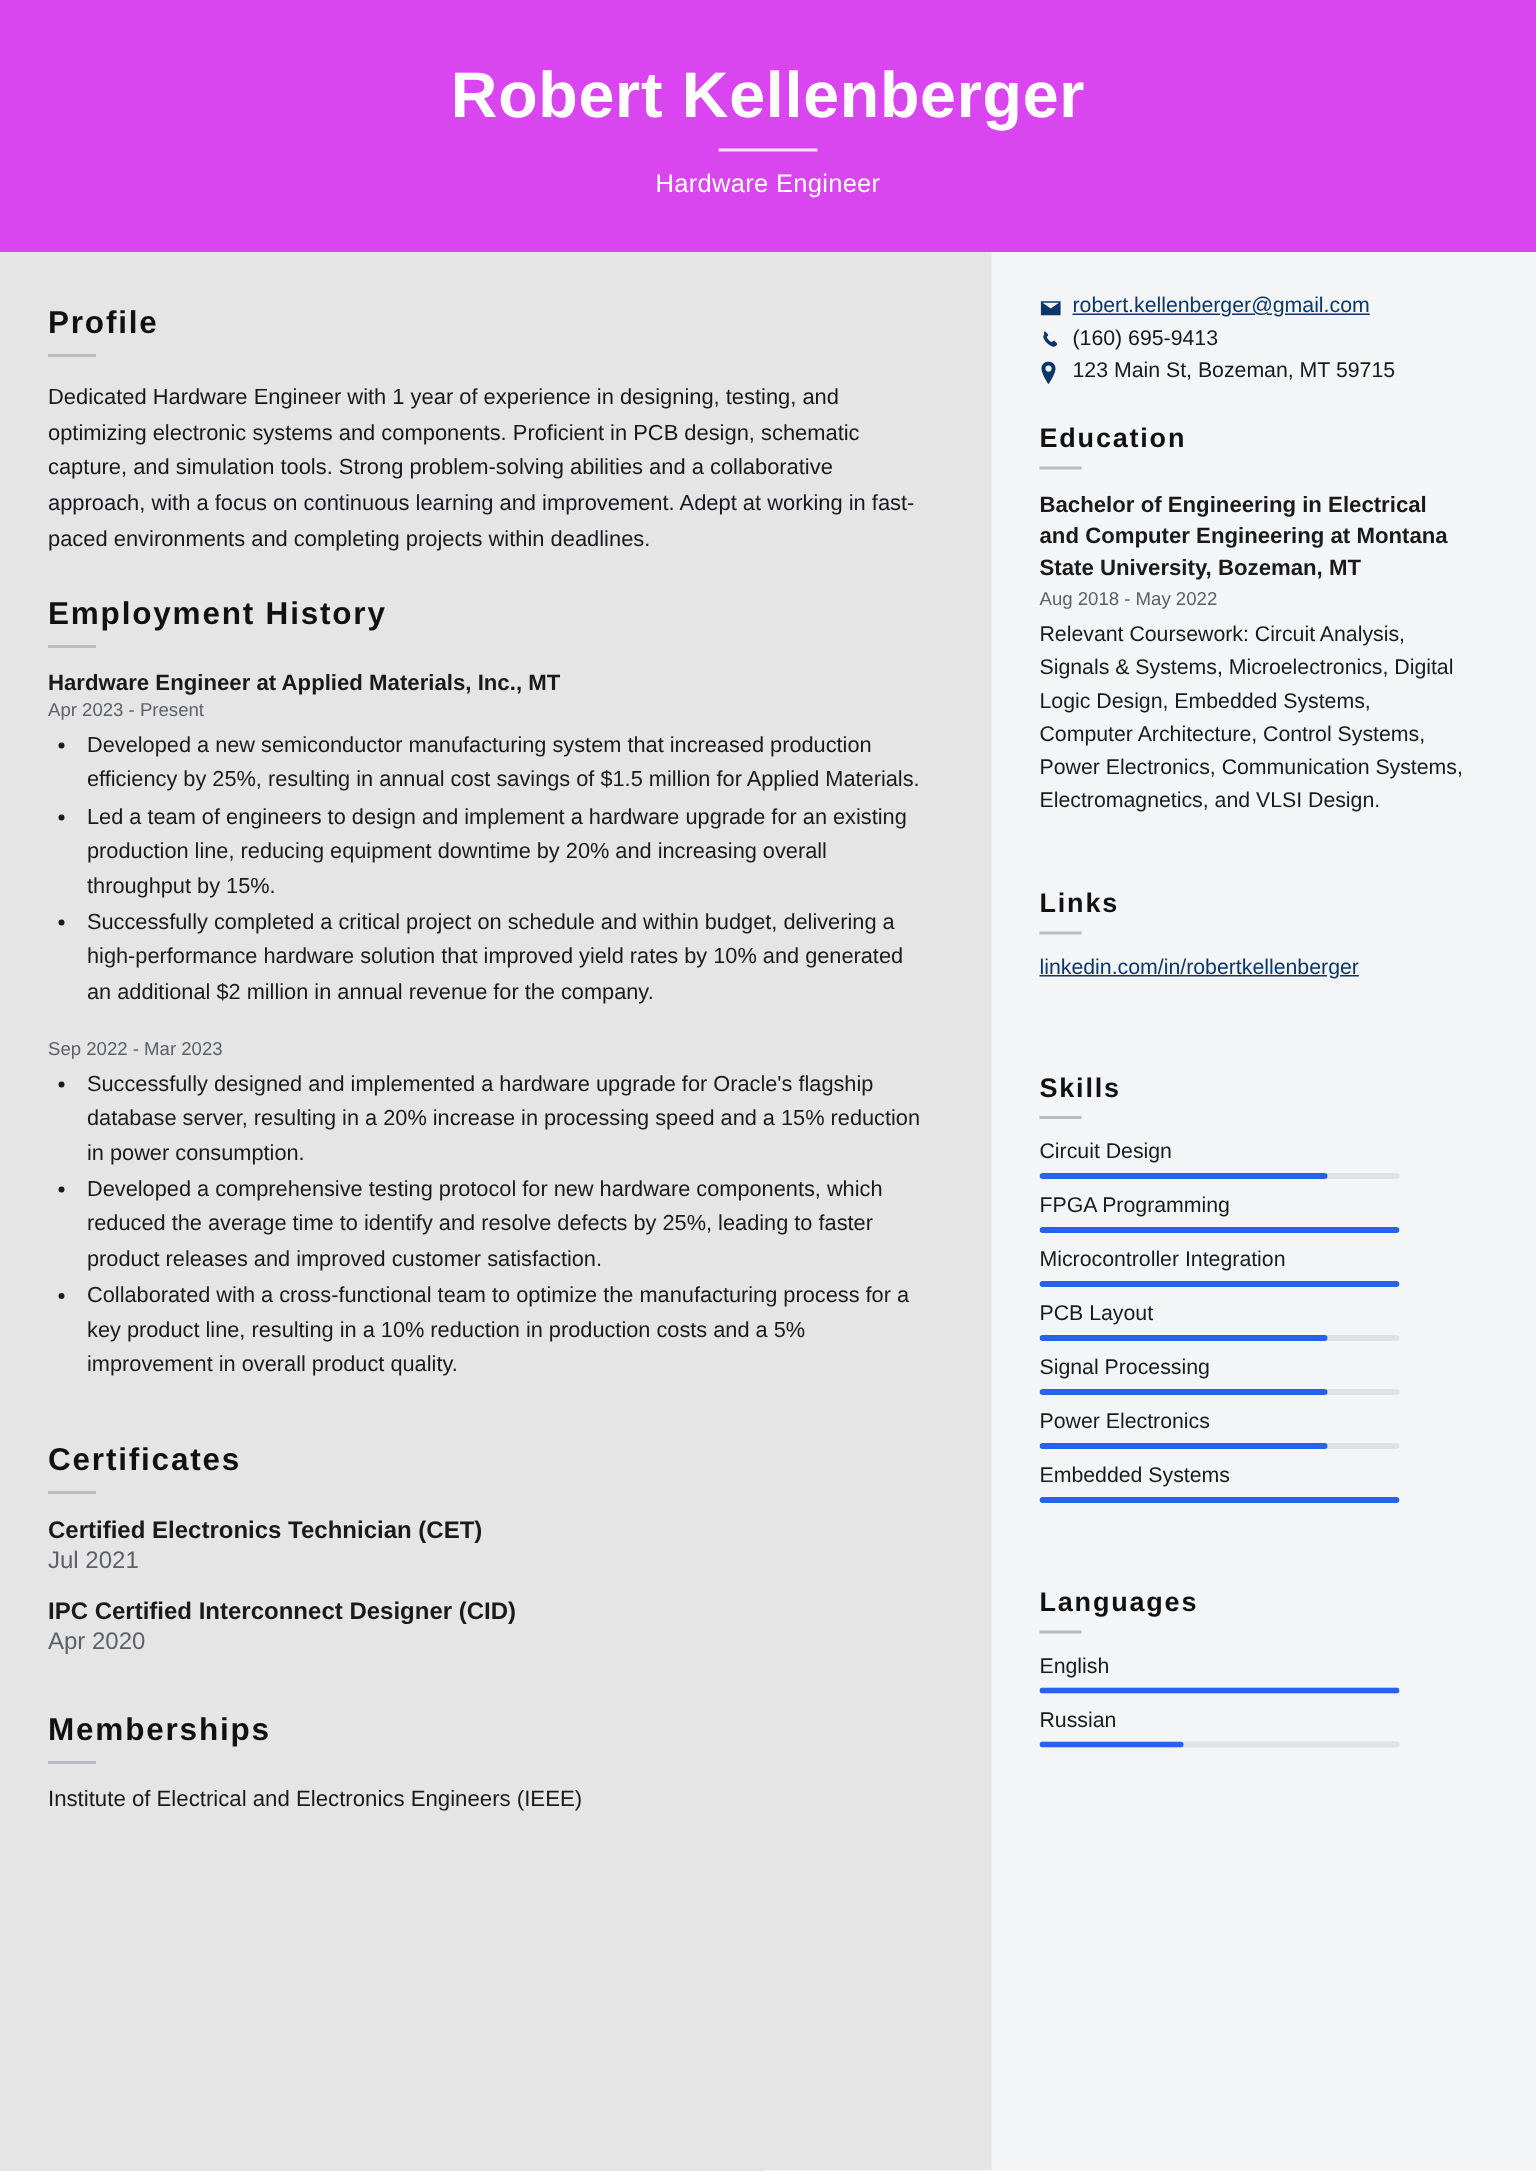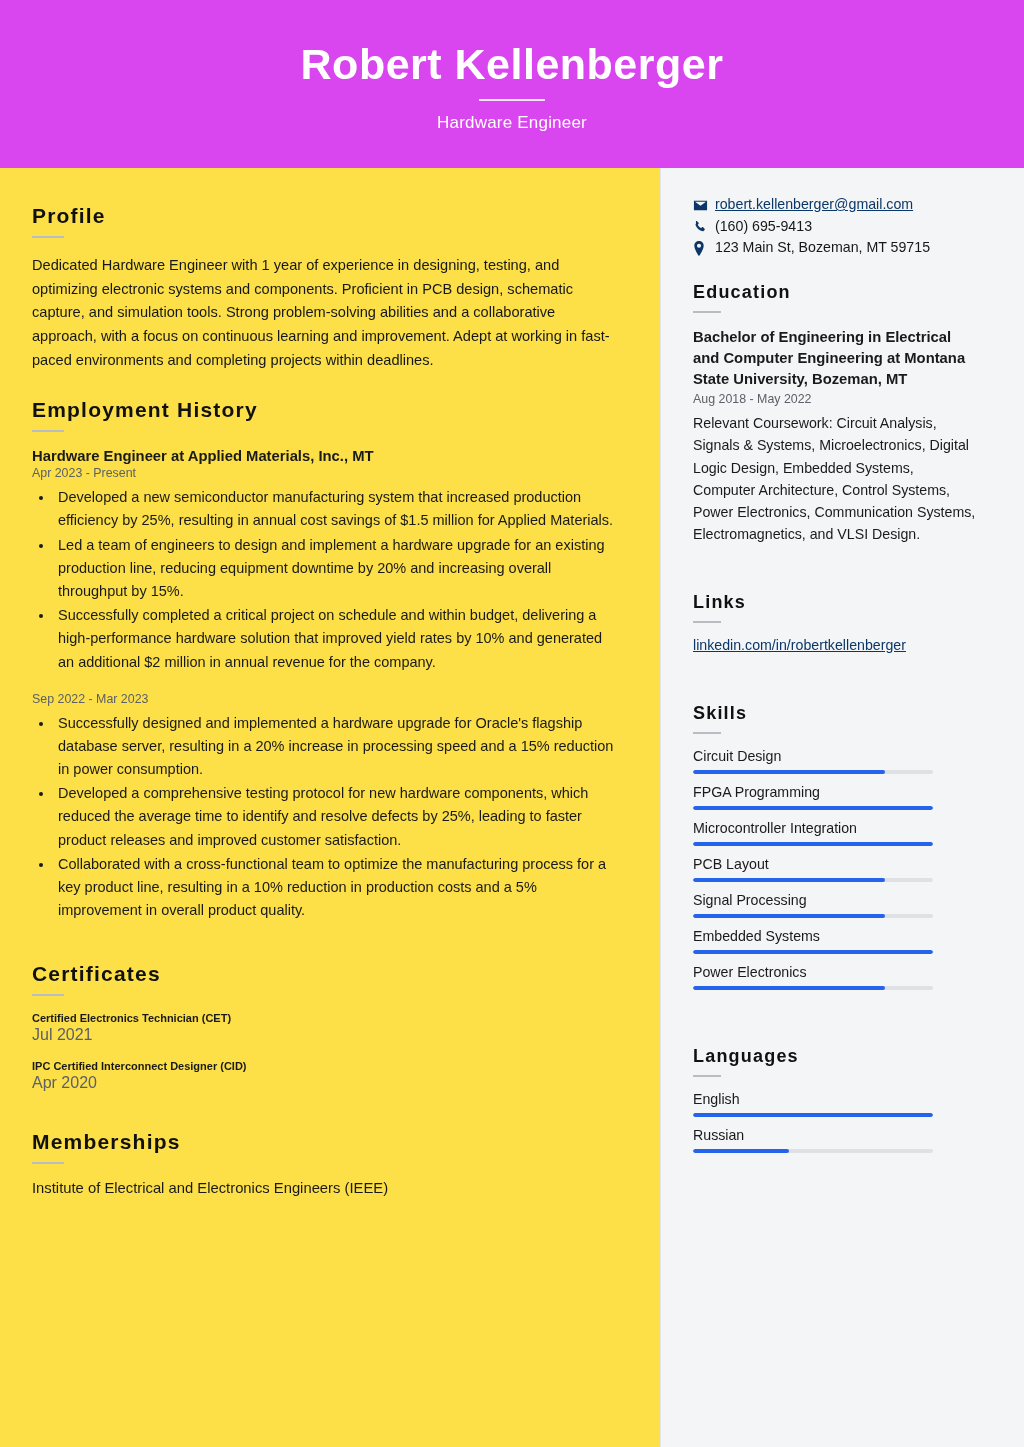--- a/index.html
+++ b/index.html
@@ -54,21 +54,21 @@
   
   .body {
     flex: 1 1 auto;
     display: flex;
     align-items: stretch;
   }
   .main {
     width: 660px;
     flex: 0 0 660px;
     padding: 36px 40px 0 32px;
-    background: #fde047;
+    background: #e5e5e5;
   }
   .side {
     flex: 1 1 auto;
     background: #f4f5f7;
     border-left: 1px solid #e2e4e8;
     padding: 28px 44px 0 32px;
   }
   
   h2.section {
     font-size: 21px;
@@ -107,21 +107,21 @@
     margin: 0 0 0 0;
     padding-left: 22px;
   }
   ul.bullets li {
     font-size: 14.5px;
     line-height: 1.6;
     margin-bottom: 1px;
     padding-left: 4px;
   }
   .cert { margin-bottom: 16px; }
-  .cert-title { font-size: 11px; font-weight: bold; margin: 0 0 2px 0; }
+  .cert-title { font-size: 16px; font-weight: bold; margin: 0 0 2px 0; }
   .cert-date { font-size: 16px; color: #5c6067; margin: 0; }
   .member-title { font-size: 14.8px; font-weight: normal; margin: 0; }
 
   .block-gap { height: 22px; }
 
   
   .contact { margin-bottom: 26px; }
   .contact-row {
     display: flex;
     align-items: flex-start;
@@ -148,21 +148,21 @@
     font-weight: bold;
     line-height: 1.42;
     margin: 0 0 2px 0;
   }
   .edu-dates { font-size: 12.4px; color: #5c6067; margin: 0 0 6px 0; }
   .edu-desc { font-size: 14.2px; line-height: 1.57; margin: 0; }
 
   
   .link-item {
     font-size: 14.2px;
-    margin-bottom: 4px;
+    margin-bottom: 16px;
   }
   .link-item a { color: #0b3768; text-decoration: underline; }
 
   
   .skill { margin-bottom: 10px; }
   .skill-label { font-size: 14.2px; margin: 0 0 6px 0; }
   .bar-track {
     height: 4px;
     background: #dfe1e5;
     border-radius: 2px;
@@ -326,29 +326,29 @@
             <div class="bar-fill" style="width: 80%; background: rgb(37, 99, 235);"></div>
           </div>
         </div>
         <div class="skill">
           <p class="skill-label">Signal Processing</p>
           <div class="bar-track">
             <div class="bar-fill" style="width: 80%; background: rgb(37, 99, 235);"></div>
           </div>
         </div>
         <div class="skill">
+          <p class="skill-label">Power Electronics</p>
+          <div class="bar-track">
+            <div class="bar-fill" style="width: 80%; background: rgb(37, 99, 235);"></div>
+          </div>
+        </div>
+        <div class="skill">
           <p class="skill-label">Embedded Systems</p>
           <div class="bar-track">
             <div class="bar-fill" style="width: 100%; background: rgb(37, 99, 235);"></div>
-          </div>
-        </div>
-        <div class="skill">
-          <p class="skill-label">Power Electronics</p>
-          <div class="bar-track">
-            <div class="bar-fill" style="width: 80%; background: rgb(37, 99, 235);"></div>
           </div>
         </div>
       </section>
 
       <div class="block-gap"></div>
 
       <section>
         <h2 class="section">Languages</h2>
         <div class="sec-rule"></div>
 

